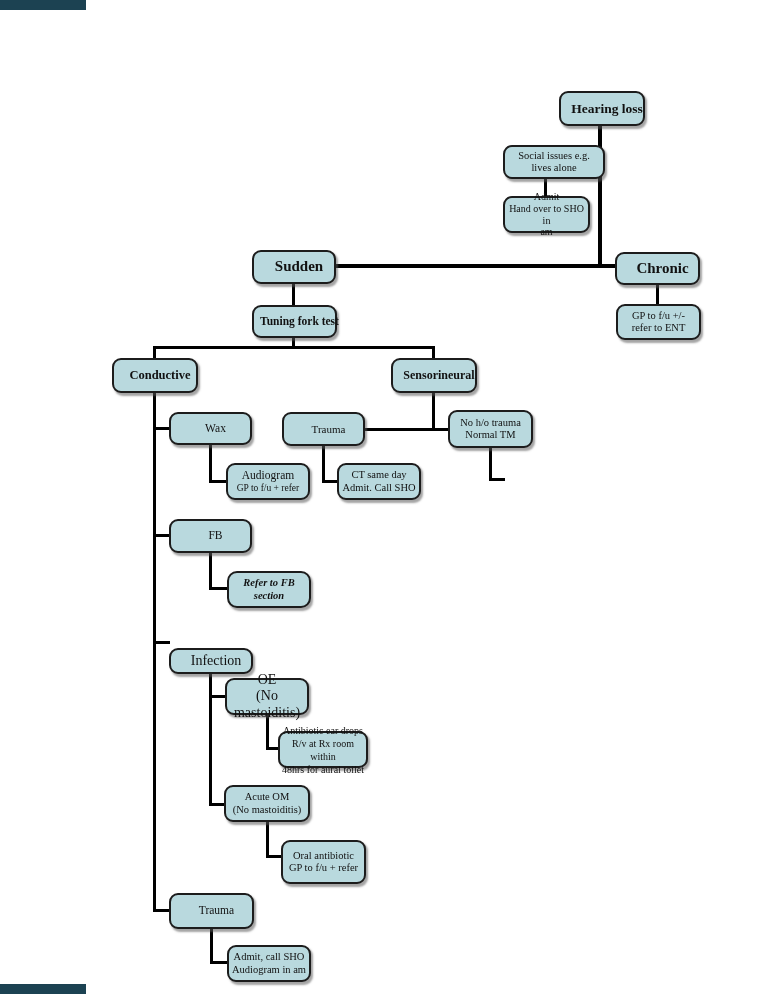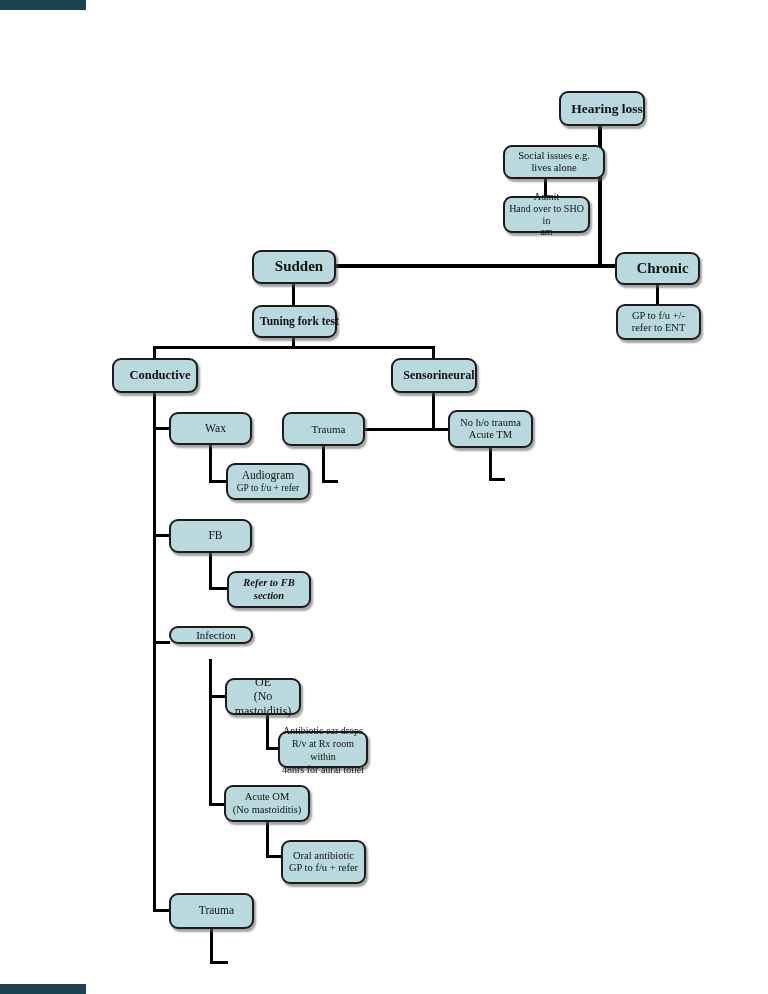--- a/index.html
+++ b/index.html
@@ -93,45 +93,49 @@
 
   <div class="box bold nowrap" style="left:112px;top:358px;width:86px;height:35px;font-size:12.5px;">Conductive</div>
 
   <div class="box bold nowrap" style="left:391px;top:358px;width:86px;height:35px;font-size:12px;text-align:center;">Sensorineural</div>
 
   <div class="box nowrap" style="left:169px;top:412px;width:83px;height:33px;font-size:11.5px;">Wax</div>
 
   <div class="box nowrap" style="left:282px;top:412px;width:83px;height:34px;font-size:11px;">Trauma</div>
 
   <div class="box" style="left:448px;top:410px;width:85px;height:38px;font-size:10.5px;">No h/o trauma
-Acute TM</div>
+Normal TM</div>
 
   <div class="box" style="left:226px;top:463px;width:84px;height:37px;">
     <span style="font-size:11.5px;">Audiogram</span>
     <span style="font-size:9.5px;">GP to f/u + refer</span>
   </div>
 
+  <div class="box" style="left:337px;top:463px;width:84px;height:37px;font-size:10.5px;">CT same day
+Admit. Call SHO</div>
 
 
   <div class="box nowrap" style="left:169px;top:519px;width:83px;height:34px;font-size:11.5px;">FB</div>
 
-  <div class="box bi" style="left:227px;top:571px;width:84px;height:37px;font-size:10.5px;">Refer to FB
+  <div class="box bi" style="left:227px;top:571px;width:84px;height:37px;font-size:10.5px;border-radius:10px;">Refer to FB
 section</div>
 
-  <div class="box nowrap" style="left:169px;top:626px;width:84px;height:18px;font-size:11px;">Infection</div>
+  <div class="box nowrap" style="left:169px;top:648px;width:84px;height:26px;font-size:14px;">Infection</div>
 
-  <div class="box" style="left:225px;top:678px;width:76px;height:37px;font-size:12px;">OE
+  <div class="box" style="left:225px;top:678px;width:84px;height:37px;font-size:14px;">OE
 (No mastoiditis)</div>
 
   <div class="box" style="left:278px;top:731px;width:90px;height:37px;font-size:10px;line-height:1.3;">Antibiotic ear drops
 R/v at Rx room within
 48hrs for aural toilet</div>
 
   <div class="box" style="left:224px;top:785px;width:86px;height:37px;font-size:10.5px;">Acute OM
 (No mastoiditis)</div>
 
   <div class="box" style="left:281px;top:840px;width:85px;height:44px;font-size:10.5px;">Oral antibiotic
 GP to f/u + refer</div>
 
   <div class="box nowrap" style="left:169px;top:893px;width:85px;height:36px;font-size:11.5px;">Trauma</div>
 
+  <div class="box" style="left:227px;top:945px;width:84px;height:37px;font-size:10.5px;">Admit, call SHO
+Audiogram in am</div>
 
 </div>
 
 </body></html>

